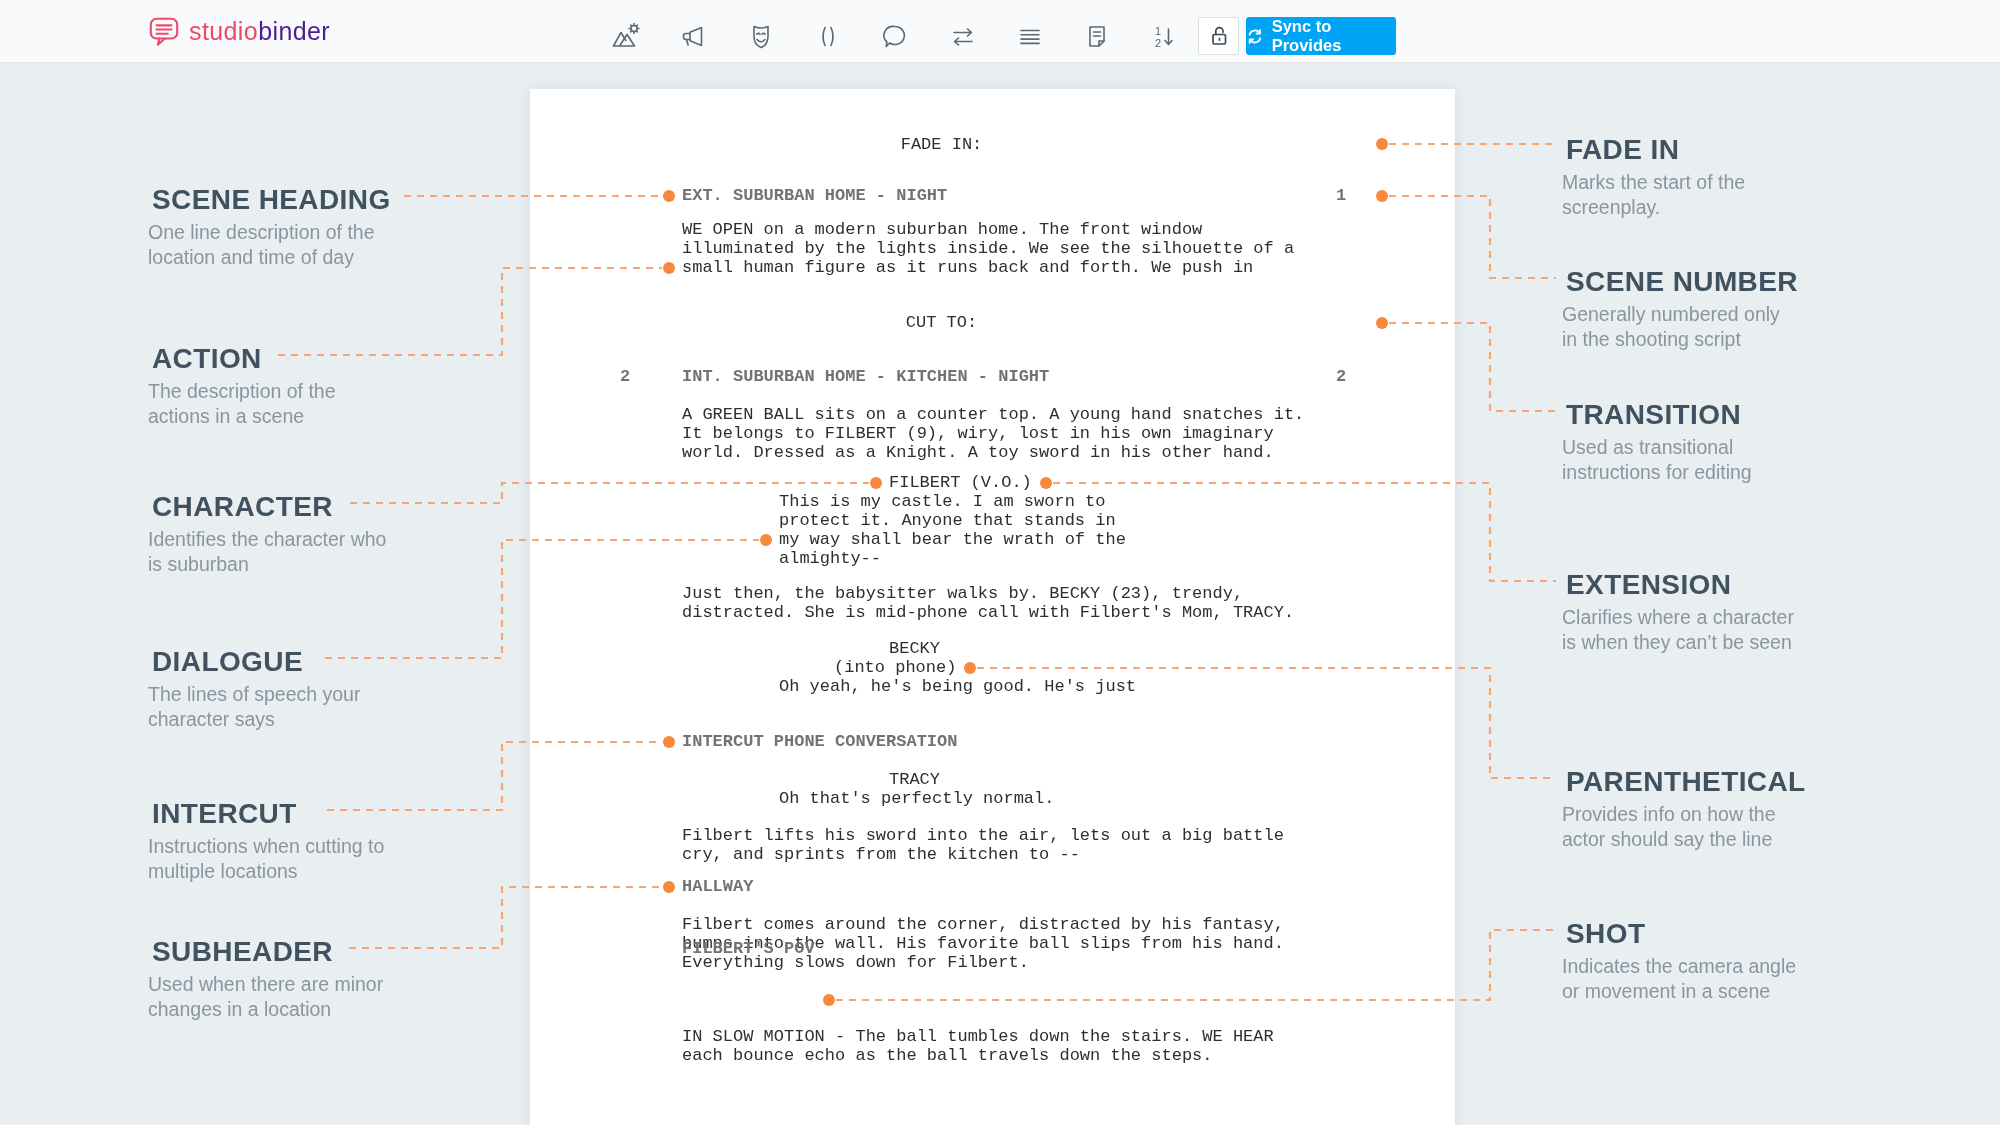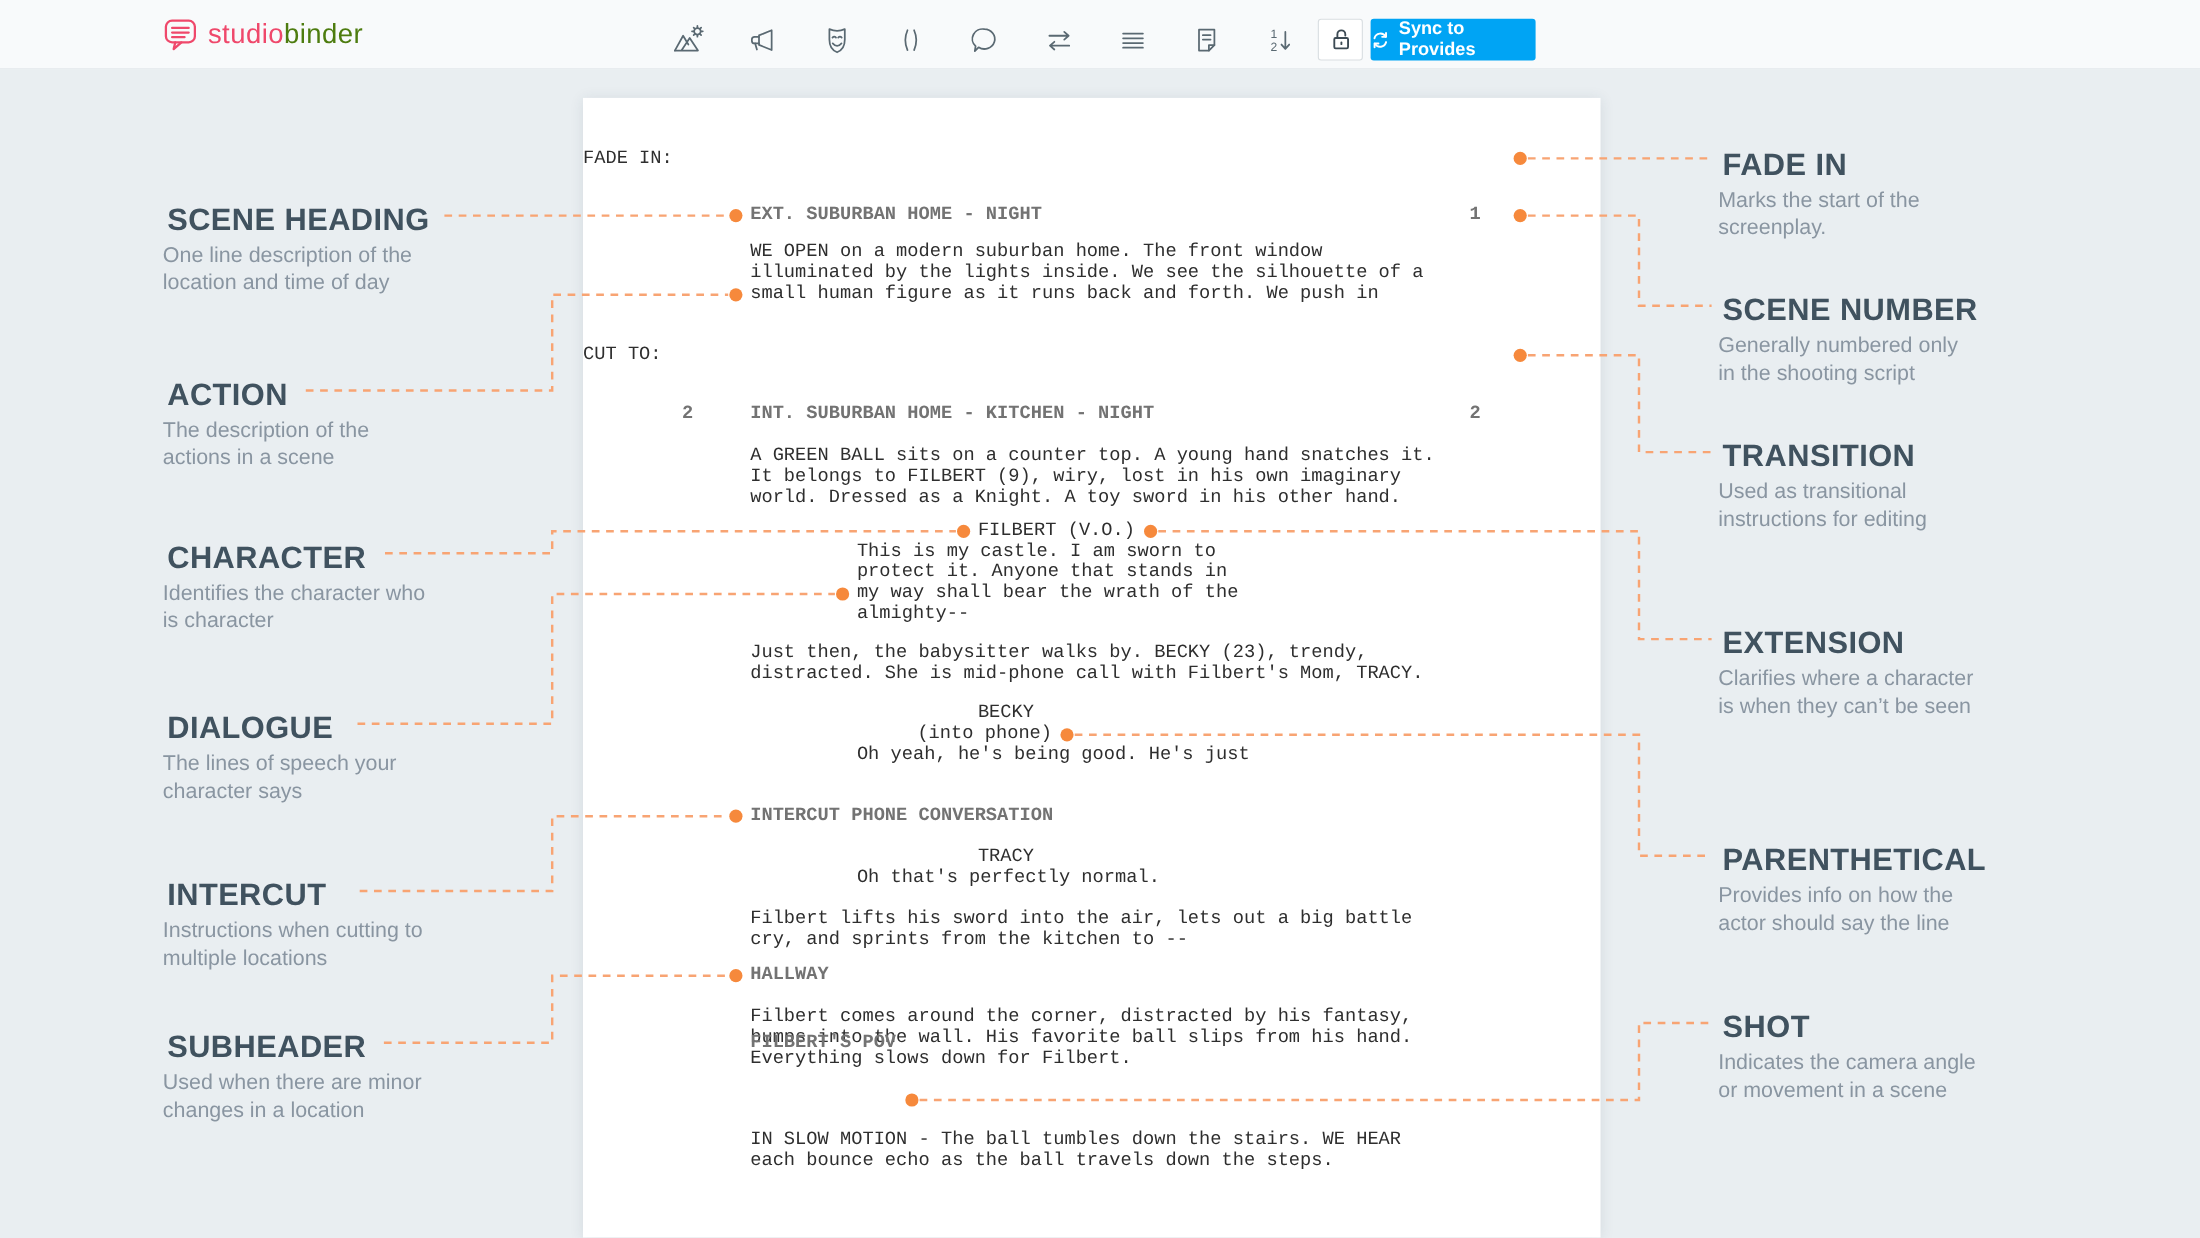--- a/index.html
+++ b/index.html
@@ -6,41 +6,41 @@
   body{width:2000px;height:1125px;overflow:hidden;background:#e9eef1;
        font-family:"Liberation Sans",sans-serif;position:relative;}
   #app{position:absolute;inset:0;width:2000px;height:1125px;}
 
   
   .topbar{position:absolute;top:0;left:0;width:2000px;height:62px;
           background:#f8fafb;border-bottom:1px solid #e4e9ec;z-index:5;}
   .logo{position:absolute;left:148px;top:0;height:62px;display:flex;align-items:center;gap:9px;}
   .logo-text{font-size:25px;letter-spacing:.4px;font-weight:500;}
   .logo-studio{color:#ef486b;}
-  .logo-binder{color:#4d7c0f;margin-top:20px;}
+  .logo-binder{color:#4c1d95;margin-top:20px;}
   .tb-icon{position:absolute;top:21px;width:32px;height:32px;cursor:pointer;}
   .lock-btn{position:absolute;left:1198px;top:17px;width:41px;height:38px;background:#ffffff;
             border:1px solid #d9dee1;border-radius:3px;display:flex;align-items:center;
             justify-content:center;cursor:pointer;box-sizing:border-box;}
   .sync-btn{position:absolute;left:1246px;top:17px;width:150px;height:38px;background:#00a4f4;
             border-radius:3px;display:flex;align-items:center;justify-content:center;gap:8px;
             color:#ffffff;font-size:16.5px;font-weight:700;cursor:pointer;}
 
   
   .page{position:absolute;left:530px;top:89px;width:925px;height:1036px;background:#ffffff;
         box-shadow:0 1px 12px rgba(40,60,80,.10);}
   .blk{position:absolute;left:0;width:925px;}
   .sl{position:relative;white-space:pre;font-family:"Liberation Mono","DejaVu Sans Mono",monospace;
       font-size:17px;line-height:19px;height:19px;color:#2e2e2e;box-sizing:border-box;width:925px;}
   .b{font-weight:700;color:#737373;}
   .act{padding-left:152px;}
   .dial{padding-left:249px;}
   .par{padding-left:304px;}
   .chr{padding-left:359px;}
-  .rt{text-align:left;padding-right:102px;}
+  .rt{text-align:center;padding-right:102px;}
   .num-l{position:absolute;left:90px;top:0;}
   .num-r{position:absolute;left:806px;top:0;}
 
   
   .ann{position:absolute;width:272px;}
   .ann-l{left:148px;}
   .ann-r{left:1562px;}
   .ann h2{margin:4px;font-size:28px;line-height:32px;font-weight:700;color:#40525f;letter-spacing:.4px;}
   .ann .d{margin-top:2px;font-size:19.5px;line-height:24.5px;color:#8995a1;}
 
@@ -233,21 +233,21 @@
     <h2>ACTION</h2>
     <div class="d">
         <div>The description of the</div>
         <div>actions in a scene</div>
       </div>
   </div>
   <div class="ann ann-l" style="top:487px">
     <h2>CHARACTER</h2>
     <div class="d">
         <div>Identifies the character who</div>
-        <div>is character</div>
+        <div>is suburban</div>
       </div>
   </div>
   <div class="ann ann-l" style="top:642px">
     <h2>DIALOGUE</h2>
     <div class="d">
         <div>The lines of speech your</div>
         <div>character says</div>
       </div>
   </div>
   <div class="ann ann-l" style="top:794px">

